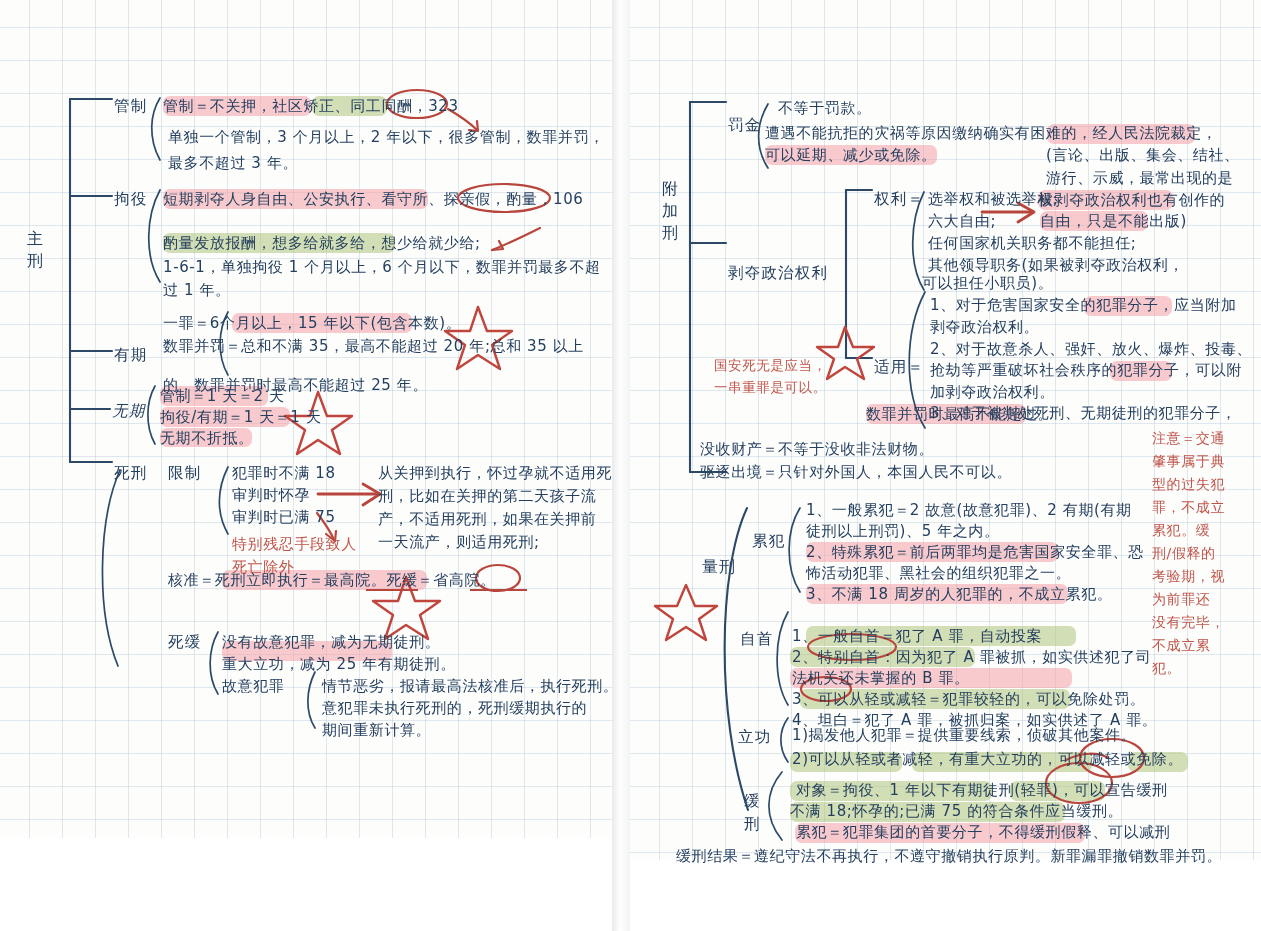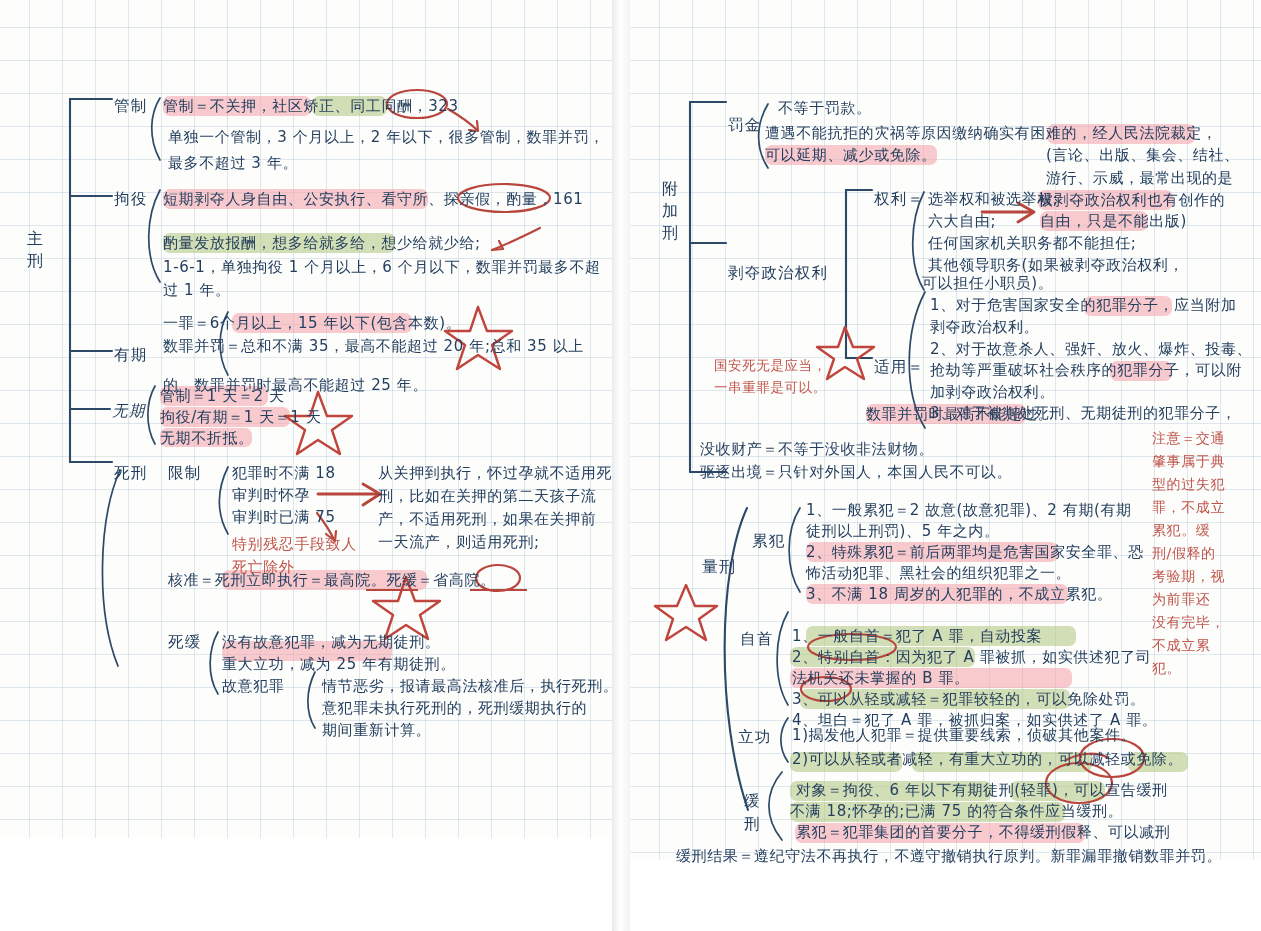--- a/index.html
+++ b/index.html
@@ -197,21 +197,21 @@
 
 <div class="hw rootlabel" style="left:27px;top:228px;">主
 刑</div>
 
 <div class="hw node" style="left:114px;top:95px;">管制</div>
 <div class="hw" style="left:163px;top:95px;">管制＝不关押，社区矫正、同工同酬，323</div>
 <div class="hw" style="left:168px;top:126px;">单独一个管制，3 个月以上，2 年以下，很多管制，数罪并罚，</div>
 <div class="hw" style="left:168px;top:152px;">最多不超过 3 年。</div>
 
 <div class="hw node" style="left:114px;top:188px;">拘役</div>
-<div class="hw" style="left:163px;top:188px;">短期剥夺人身自由、公安执行、看守所、探亲假，酌量，161</div>
+<div class="hw" style="left:163px;top:188px;">短期剥夺人身自由、公安执行、看守所、探亲假，酌量，106</div>
 <div class="hw" style="left:163px;top:232px;">酌量发放报酬，想多给就多给，想少给就少给;</div>
 <div class="hw" style="left:163px;top:256px;">1-6-1，单独拘役 1 个月以上，6 个月以下，数罪并罚最多不超</div>
 <div class="hw" style="left:163px;top:279px;">过 1 年。</div>
 
 <div class="hw node" style="left:114px;top:344px;">有期</div>
 <div class="hw" style="left:163px;top:312px;">一罪＝6个月以上，15 年以下(包含本数)。</div>
 <div class="hw" style="left:163px;top:335px;">数罪并罚＝总和不满 35，最高不能超过 20 年;总和 35 以上</div>
 <div class="hw" style="left:163px;top:374px;">的，数罪并罚时最高不能超过 25 年。</div>
 
 <div class="hw node" style="left:112px;top:400px;font-style:italic;">无期</div>
@@ -292,21 +292,21 @@
 <div class="hw" style="left:792px;top:667px;">法机关还未掌握的 B 罪。</div>
 <div class="hw" style="left:792px;top:688px;">3、可以从轻或减轻＝犯罪较轻的，可以免除处罚。</div>
 <div class="hw" style="left:792px;top:709px;">4、坦白＝犯了 A 罪，被抓归案，如实供述了 A 罪。</div>
 
 <div class="hw node" style="left:738px;top:726px;">立功</div>
 <div class="hw" style="left:792px;top:724px;">1)揭发他人犯罪＝提供重要线索，侦破其他案件。</div>
 <div class="hw" style="left:792px;top:748px;">2)可以从轻或者减轻，有重大立功的，可以减轻或免除。</div>
 
 <div class="hw node" style="left:744px;top:790px;">缓
 刑</div>
-<div class="hw" style="left:796px;top:779px;">对象＝拘役、6 年以下有期徒刑(轻罪)，可以宣告缓刑</div>
+<div class="hw" style="left:796px;top:779px;">对象＝拘役、1 年以下有期徒刑(轻罪)，可以宣告缓刑</div>
 <div class="hw" style="left:790px;top:800px;">不满 18;怀孕的;已满 75 的符合条件应当缓刑。</div>
 <div class="hw" style="left:796px;top:821px;">累犯＝犯罪集团的首要分子，不得缓刑假释、可以减刑</div>
 
 <div class="hw" style="left:676px;top:845px;text-align:right;">缓刑结果＝遵纪守法不再执行，不遵守撤销执行原判。新罪漏罪撤销数罪并罚。</div>
 
 <div class="hw red tiny" style="left:1152px;top:428px;">注意＝交通</div>
 <div class="hw red tiny" style="left:1152px;top:451px;">肇事属于典</div>
 <div class="hw red tiny" style="left:1152px;top:474px;">型的过失犯</div>
 <div class="hw red tiny" style="left:1152px;top:497px;">罪，不成立</div>
 <div class="hw red tiny" style="left:1152px;top:520px;">累犯。缓</div>

